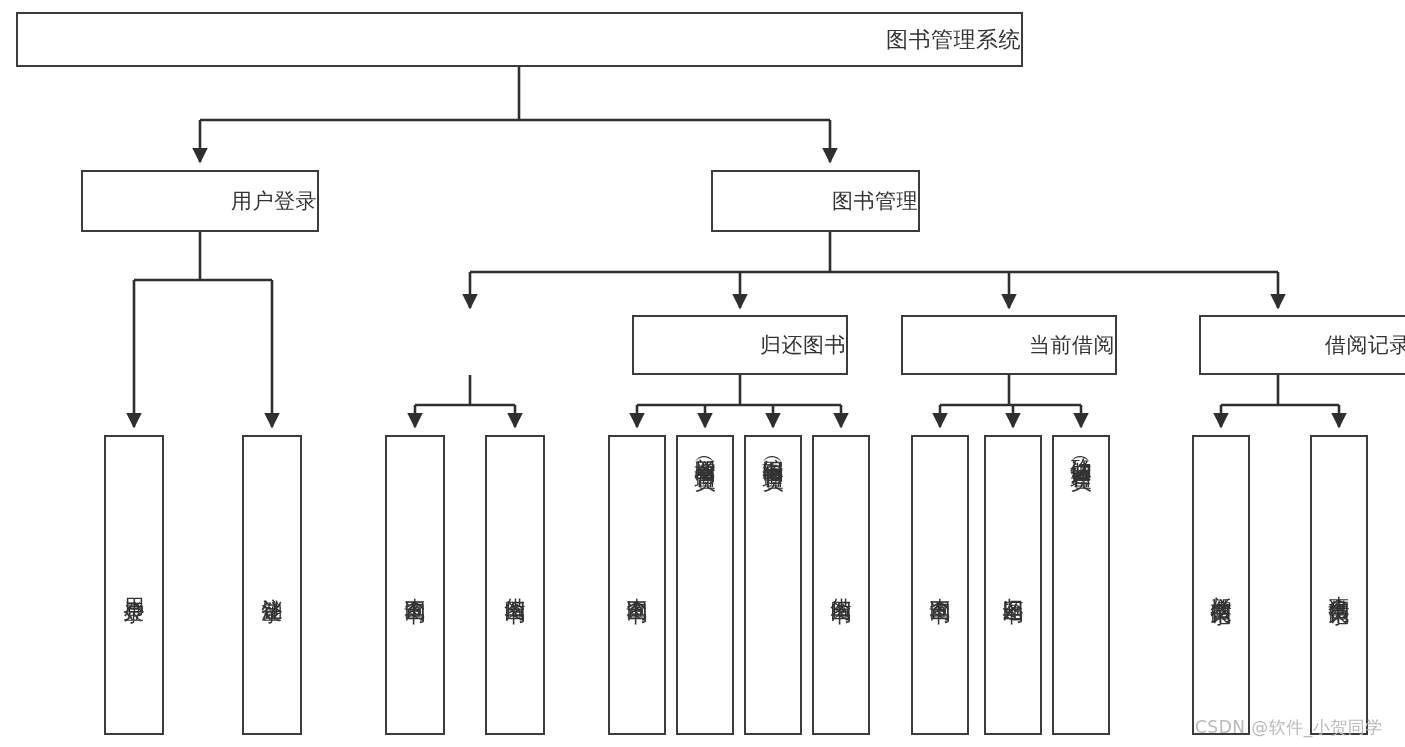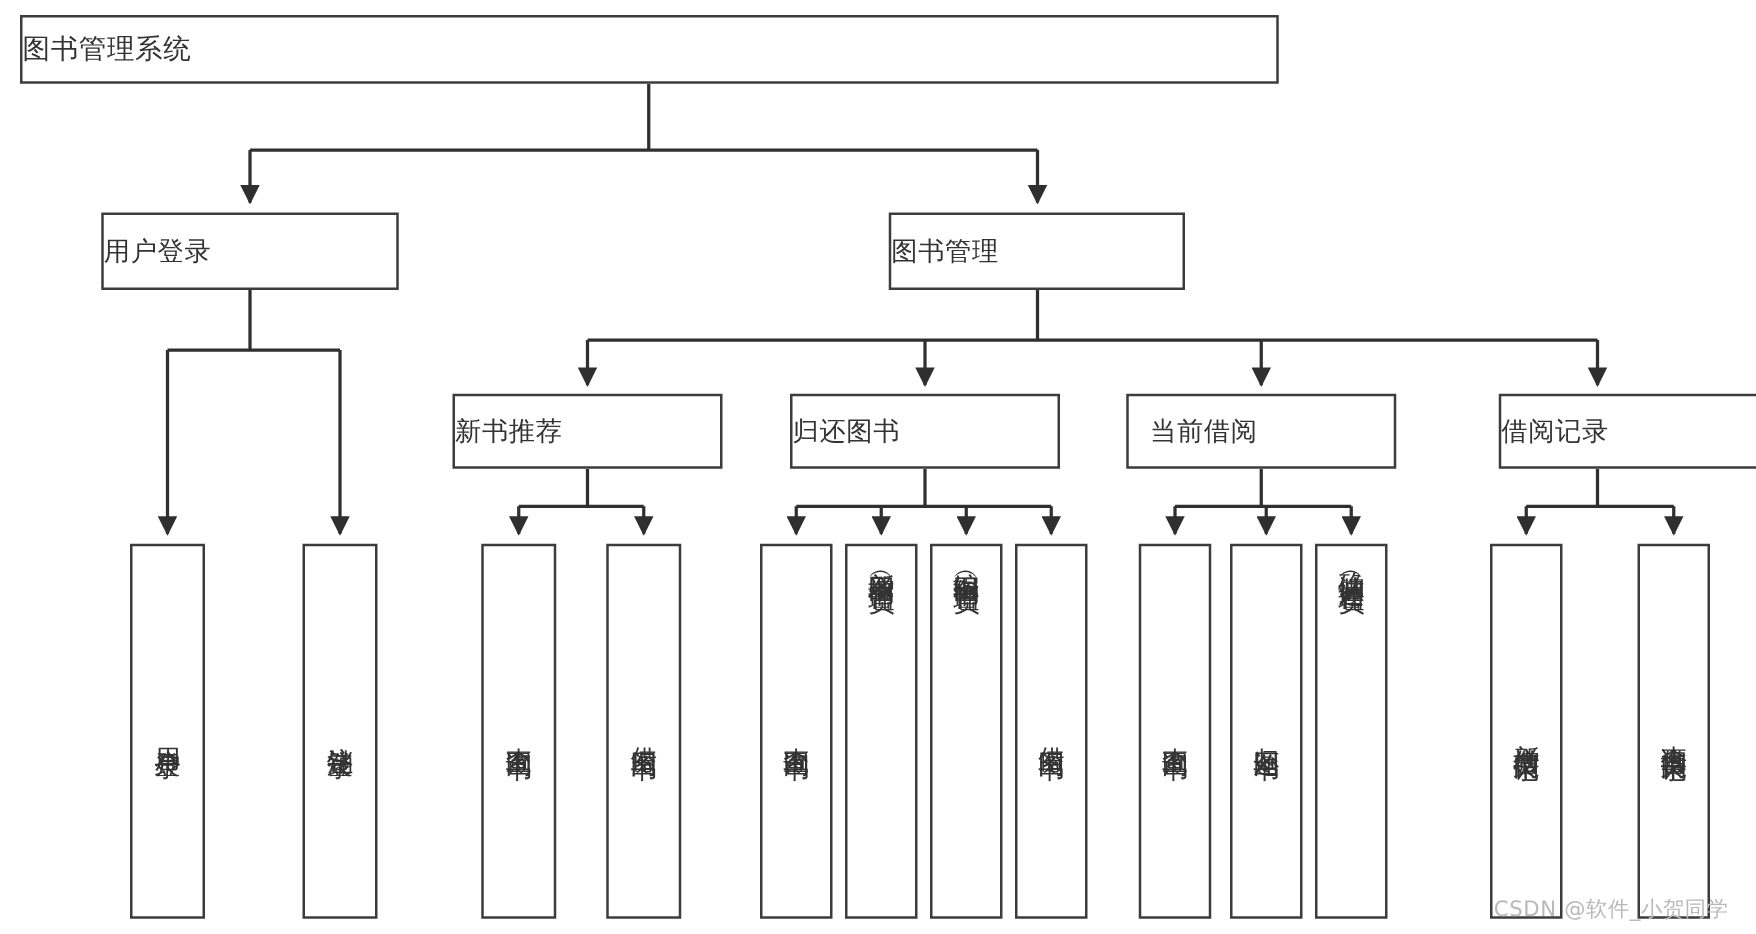--- a/index.html
+++ b/index.html
@@ -25,21 +25,21 @@
     height: 747px;
     pointer-events: none;
   }
   .node {
     position: absolute;
     box-sizing: border-box;
     background: #ffffff;
     border: 2px solid #3c3c3c;
     display: flex;
     align-items: center;
-    justify-content: flex-start;
+    justify-content: flex-end;
     color: #333333;
   }
   .node .label {
     display: block;
     text-align: center;
     line-height: 1.18;
     letter-spacing: 0.5px;
   }
   
   .node.h .label {
@@ -129,27 +129,24 @@
     </g>
   </svg>
 
   <div class="node root h" style="left:16px; top:12px; width:1007px; height:55px;">
     <span class="label">图书管理系统</span>
   </div>
 
   <div class="node h" style="left:81px; top:170px; width:238px; height:62px;">
     <span class="label">用户登录</span>
   </div>
-  <div class="node h" style="left:711px; top:170px; width:237px; height:62px;">
+  <div class="node h" style="left:711px; top:170px; width:209px; height:62px;">
     <span class="label">图书管理</span>
   </div>
 
-  <div class="node h" style="left:362px; top:315px; width:216px; height:60px;">
-    <span class="label">新书推荐</span>
-  </div>
   <div class="node h" style="left:632px; top:315px; width:216px; height:60px;">
     <span class="label">归还图书</span>
   </div>
   <div class="node h" style="left:901px; top:315px; width:216px; height:60px;padding-left:17px;">
     <span class="label">当前借阅</span>
   </div>
   <div class="node h" style="left:1171px; top:315px; width:214px; height:60px;margin-left:28px;">
     <span class="label">借阅记录</span>
   </div>
 

